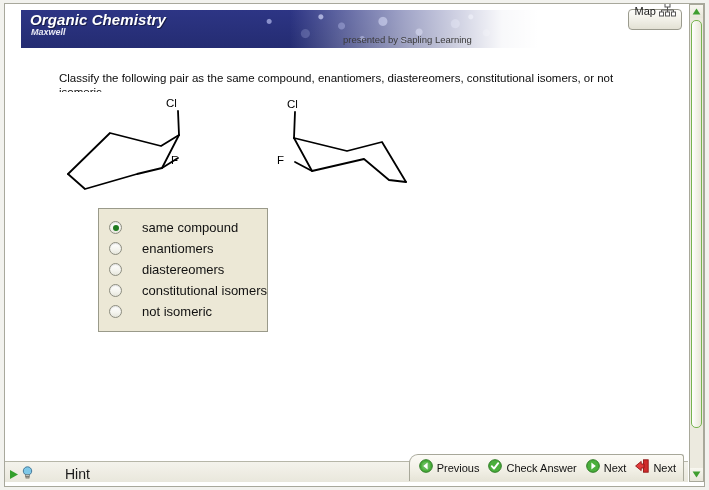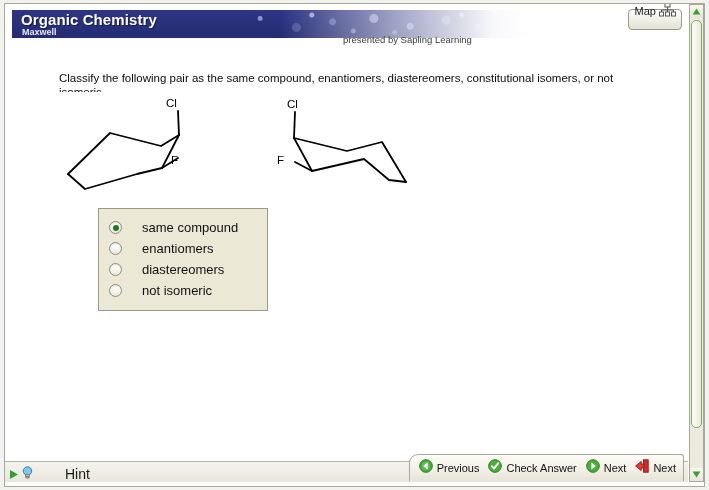--- a/index.html
+++ b/index.html
@@ -39,42 +39,43 @@
     left: 5px; top: 4px;
     width: 683px; height: 456px;
     background: #ffffff;
     overflow: hidden;
     box-sizing: border-box;
   }
 
   
   #banner {
     position: absolute;
-    left: 7px; top: 6px;
-    width: 517px; height: 28px;
+    left: 16px; top: 6px;
+    width: 517px; height: 38px;
     background:
       linear-gradient(to right,
         rgba(255,255,255,0) 0%,
         rgba(255,255,255,0) 52%,
         rgba(255,255,255,0.55) 74%,
         rgba(255,255,255,0.97) 93%,
         #ffffff 100%),
       radial-gradient(circle at 62% 42%, #5a62a8 0 3px, rgba(0,0,0,0) 4px),
       radial-gradient(circle at 70% 30%, #7a82c0 0 4px, rgba(0,0,0,0) 5px),
       radial-gradient(circle at 55% 62%, #4a5296 0 4px, rgba(0,0,0,0) 5px),
       radial-gradient(circle at 77% 58%, #6d74b4 0 3px, rgba(0,0,0,0) 4px),
       radial-gradient(circle at 84% 36%, #5a62a8 0 4px, rgba(0,0,0,0) 5px),
       radial-gradient(circle at 90% 60%, #4f5798 0 3px, rgba(0,0,0,0) 4px),
       radial-gradient(circle at 48% 30%, #8a91cc 0 2px, rgba(0,0,0,0) 3px),
       radial-gradient(circle at 66% 75%, #6a72b0 0 2px, rgba(0,0,0,0) 3px),
       radial-gradient(circle at 58% 18%, #9aa0d4 0 2px, rgba(0,0,0,0) 3px),
       radial-gradient(circle at 74% 80%, #5d65a4 0 2px, rgba(0,0,0,0) 3px),
       radial-gradient(circle at 87%  18%, #7b83bf 0 2px, rgba(0,0,0,0) 3px),
       linear-gradient(to bottom, #2d3585 0%, #242c72 100%);
     overflow: hidden;
+    font-style: italic;
   }
   #banner-title {
     position: absolute;
     left: 9px; top: 1px;
     color: #ffffff;
     font-size: 15px;
     font-weight: bold;
     letter-spacing: .1px;
     text-shadow: 1px 1px 0 rgba(0,0,0,.45);
     white-space: nowrap;
@@ -375,20 +376,24 @@
         <span class="radio checked"></span>
         <span class="option-label">same compound</span>
       </div>
       <div class="option-row">
         <span class="radio"></span>
         <span class="option-label">enantiomers</span>
       </div>
       <div class="option-row">
         <span class="radio"></span>
         <span class="option-label">diastereomers</span>
+      </div>
+      <div class="option-row">
+        <span class="radio"></span>
+        <span class="option-label">constitutional isomers</span>
       </div>
       <div class="option-row">
         <span class="radio"></span>
         <span class="option-label">not isomeric</span>
       </div>
     </div>
 
   </div>
 
   <div id="bottom-bar">

